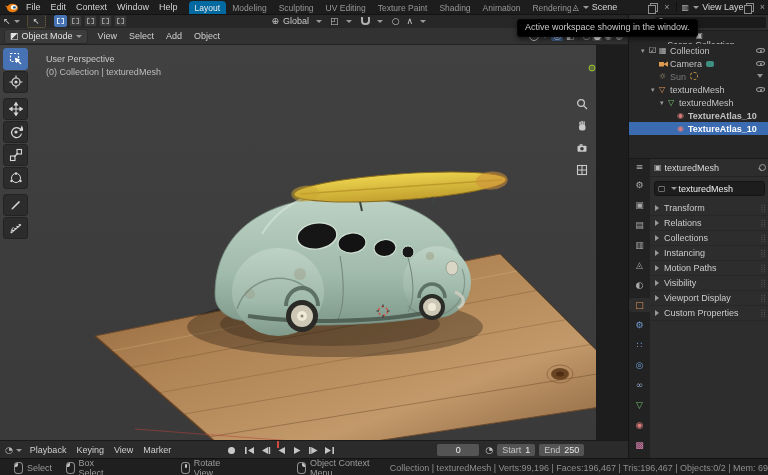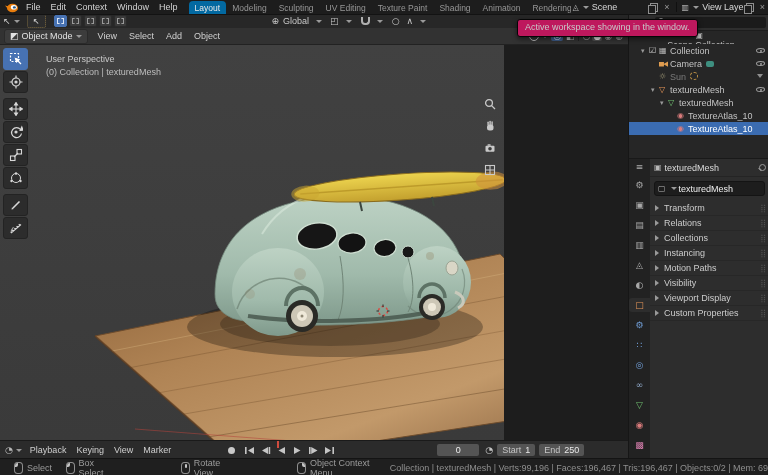--- a/index.html
+++ b/index.html
@@ -41,21 +41,21 @@
   .vpheader{position:absolute;left:0;top:28px;width:628px;height:16px;background:#323232;border-bottom:1px solid #222;display:flex;align-items:center;z-index:4;}
   .modebtn{display:flex;align-items:center;background:#3c3c3c;border:1px solid #2a2a2a;border-radius:3px;height:13px;padding:0 5px;margin-left:4px;color:#e2e2e2;}
   .hmenu{padding:0 6px;color:#d0d0d0;}
   .vph-right{position:absolute;right:4px;top:1px;display:flex;align-items:center;gap:3px;height:14px;}
   .vicon{color:#b5b5b5;font-size:9px;display:flex;align-items:center;}
   .vicon.blue{background:#3d5a86;border-radius:2px;padding:0 2px;color:#cfe0f5;}
   .sphere{font-size:9px;color:#b5b5b5;padding:0 1px;}
   .sphere[data-active="true"]{background:#505050;border-radius:2px;color:#e8e8e8;}
 
   
-  .viewport{position:absolute;left:0;top:44px;width:504px;height:396px;background:linear-gradient(#414141,#3a3a3a);overflow:hidden;}
+  .viewport{position:absolute;left:0;top:44px;width:596px;height:396px;background:linear-gradient(#414141,#3a3a3a);overflow:hidden;}
   .vp-overlay{position:absolute;left:46px;top:9px;line-height:13px;color:#c9c9c9;pointer-events:none;}
   .vp-overlay .l2{color:#bdbdbd;}
   .toolcol{position:absolute;left:3px;top:4px;display:flex;flex-direction:column;}
   .toolbtn{width:23px;height:20px;background:#2c2c2c;border:1px solid #232323;border-radius:3px;margin-bottom:1px;display:flex;align-items:center;justify-content:center;}
   .toolbtn[data-active="true"]{background:#4772b3;border-color:#4772b3;}
   .toolgap{height:4px;}
   .navbtns{position:absolute;right:6px;top:52px;display:flex;flex-direction:column;gap:6px;align-items:center;}
   .navbtn{width:16px;height:16px;border-radius:50%;display:flex;align-items:center;justify-content:center;}
   .gizmo{position:absolute;left:585px;top:2px;}
   .cursor3d{position:absolute;left:376px;top:260px;width:14px;height:14px;}
@@ -66,21 +66,21 @@
   .searchbox{flex:1;height:11px;background:#1b1b1b;border-radius:2px;display:flex;align-items:center;padding:0 3px;}
   .mag{display:inline-block;width:8px;height:8px;position:relative;}
   .mag::before{content:"";position:absolute;left:0;top:0;width:4px;height:4px;border:1px solid #8f8f8f;border-radius:50%;}
   .mag::after{content:"";position:absolute;left:5px;top:5px;width:3px;height:1px;background:#8f8f8f;transform:rotate(45deg);}
   .outl-tree{height:128px;overflow:hidden;background:#262626;}
   .orow{height:13px;display:flex;align-items:center;position:relative;color:#c2c2c2;white-space:nowrap;}
   .orow[data-depth="0"]{padding-left:4px;flex-direction:column;}
   .orow[data-depth="1"]{padding-left:12px;}
   .orow[data-depth="2"]{padding-left:22px;}
   .orow[data-depth="3"]{padding-left:31px;}
-  .orow[data-depth="4"]{padding-left:40px;}
+  .orow[data-depth="4"]{padding-left:40px;font-weight:bold;}
   .orow[data-selected="true"]{background:#3b6cb1;color:#fff;}
   .orow[data-dimmed="true"]{color:#7a7a7a;}
   .ocaret{width:8px;font-size:7px;color:#9a9a9a;flex:none;}
   .orow[data-caret="open"] .ocaret::before{content:"▾";}
   .ocheck{width:0;flex:none;font-size:8px;color:#d0d0d0;}
   .orow[data-checkbox="true"] .ocheck{width:10px;}
   .orow[data-checkbox="true"] .ocheck::before{content:"☑";}
   .oicon{width:11px;flex:none;font-size:8px;display:inline-flex;align-items:center;font-family:"DejaVu Sans",sans-serif;}
   .orow[data-icon="scene-collection"] .oicon::before{content:"▣";color:#bdbdbd;}
   .orow[data-icon="collection"] .oicon::before{content:"▦";color:#bdbdbd;}
@@ -149,21 +149,21 @@
   .hint[data-button="middle"]{margin-left:62px;}
   .hint[data-button="right"]{margin-left:58px;}
   .mouse{display:inline-block;width:7px;height:10px;border:1px solid #8f8f8f;border-radius:3.5px/4px;position:relative;}
   .mouse i{position:absolute;background:#c5c5c5;}
   .hint[data-button="left"] .mouse i,.hint[data-button="left-drag"] .mouse i{left:0;top:0;width:3px;height:4px;border-radius:3px 0 2px 0;}
   .hint[data-button="middle"] .mouse i{left:2.5px;top:1px;width:2px;height:4px;border-radius:1px;}
   .hint[data-button="right"] .mouse i{right:0;top:0;width:3px;height:4px;border-radius:0 3px 0 2px;}
   .stats{margin-left:auto;padding-right:0;white-space:nowrap;color:#8f8f8f;}
 
   
-  .tooltip{position:absolute;left:517px;top:19px;height:12px;background:#be185d;border:1px solid #060606;border-radius:3px;box-shadow:0 2px 5px rgba(0,0,0,.55);padding:2px 7px;color:#c8c8c8;white-space:nowrap;z-index:60;}
+  .tooltip{position:absolute;left:517px;top:19px;height:12px;background:#000000;border:1px solid #060606;border-radius:3px;box-shadow:0 2px 5px rgba(0,0,0,.55);padding:2px 7px;color:#c8c8c8;white-space:nowrap;z-index:60;}
 </style>
 </head>
 <body>
 
 <div id="root">
 
   <div class="topbar">
     <span class="logo">
       <svg width="15" height="11" viewBox="0 0 15 11">
           <ellipse cx="8.5" cy="6" rx="5.5" ry="4.3" fill="#e87d0d"></ellipse>

